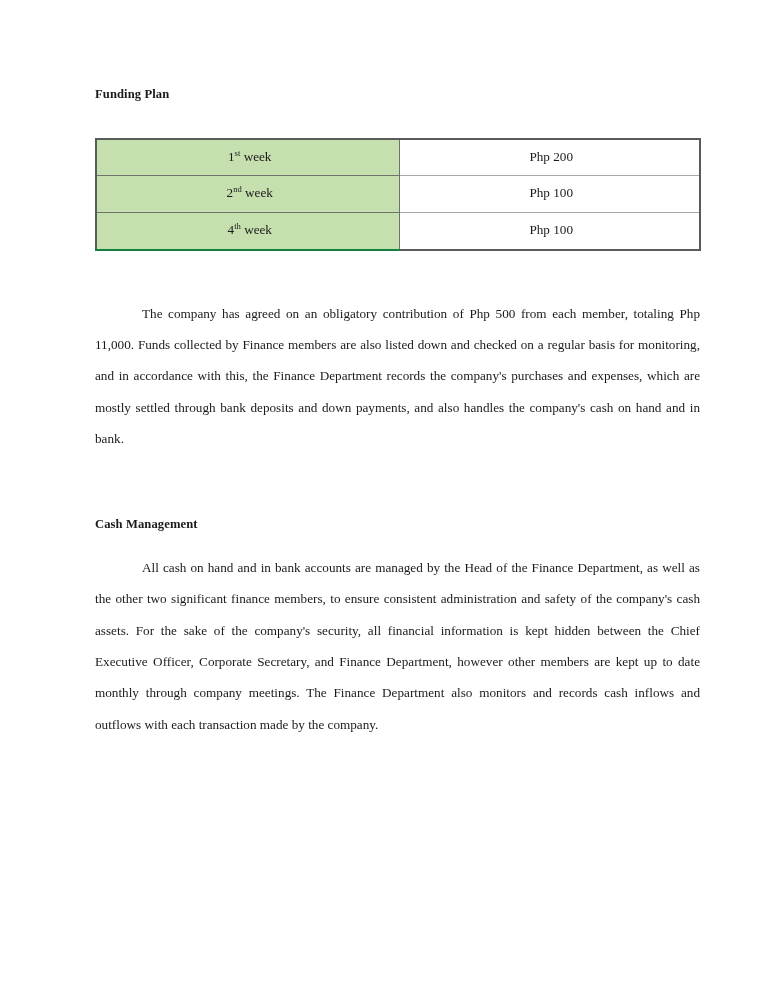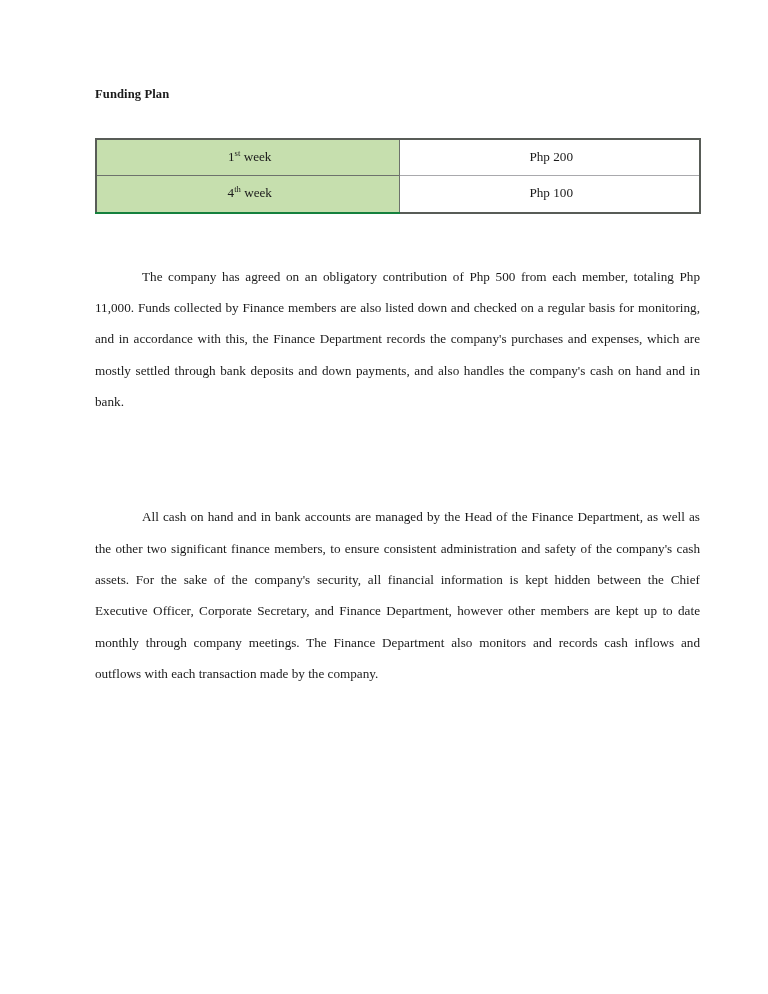--- a/index.html
+++ b/index.html
@@ -110,31 +110,36 @@
 
     <div class="spacer-par"></div>
 
     <table class="funding-table">
       <tbody>
         <tr>
           <td class="week-cell"><span>1</span><span class="ord">st</span> <span>week</span></td>
           <td class="amount-cell">Php 200</td>
         </tr>
         <tr>
+          <td class="week-cell"><span>2</span><span class="ord">nd</span> <span>week</span></td>
+          <td class="amount-cell">Php 100</td>
+        </tr>
+        <tr>
           <td class="week-cell"><span>4</span><span class="ord">th</span> <span>week</span></td>
           <td class="amount-cell">Php 100</td>
         </tr>
       </tbody>
     </table>
 
     <div class="spacer-block"></div>
 
     <p class="body-par">The company has agreed on an obligatory contribution of Php 500 from each member, totaling Php 11,000. Funds collected by Finance members are also listed down and checked on a regular basis for monitoring, and in accordance with this, the Finance Department records the company's purchases and expenses, which are mostly settled through bank deposits and down payments, and also handles the company's cash on hand and in bank.</p>
 
     <div class="spacer-section"></div>
 
+    <h2 class="section-heading">Cash Management</h2>
 
     <div class="spacer-sm"></div>
 
     <p class="body-par">All cash on hand and in bank accounts are managed by the Head of the Finance Department, as well as the other two significant finance members, to ensure consistent administration and safety of the company's cash assets. For the sake of the company's security, all financial information is kept hidden between the Chief Executive Officer, Corporate Secretary, and Finance Department, however other members are kept up to date monthly through company meetings. The Finance Department also monitors and records cash inflows and outflows with each transaction made by the company.</p>
 
   </div>
 </div>
 
 </body></html>

